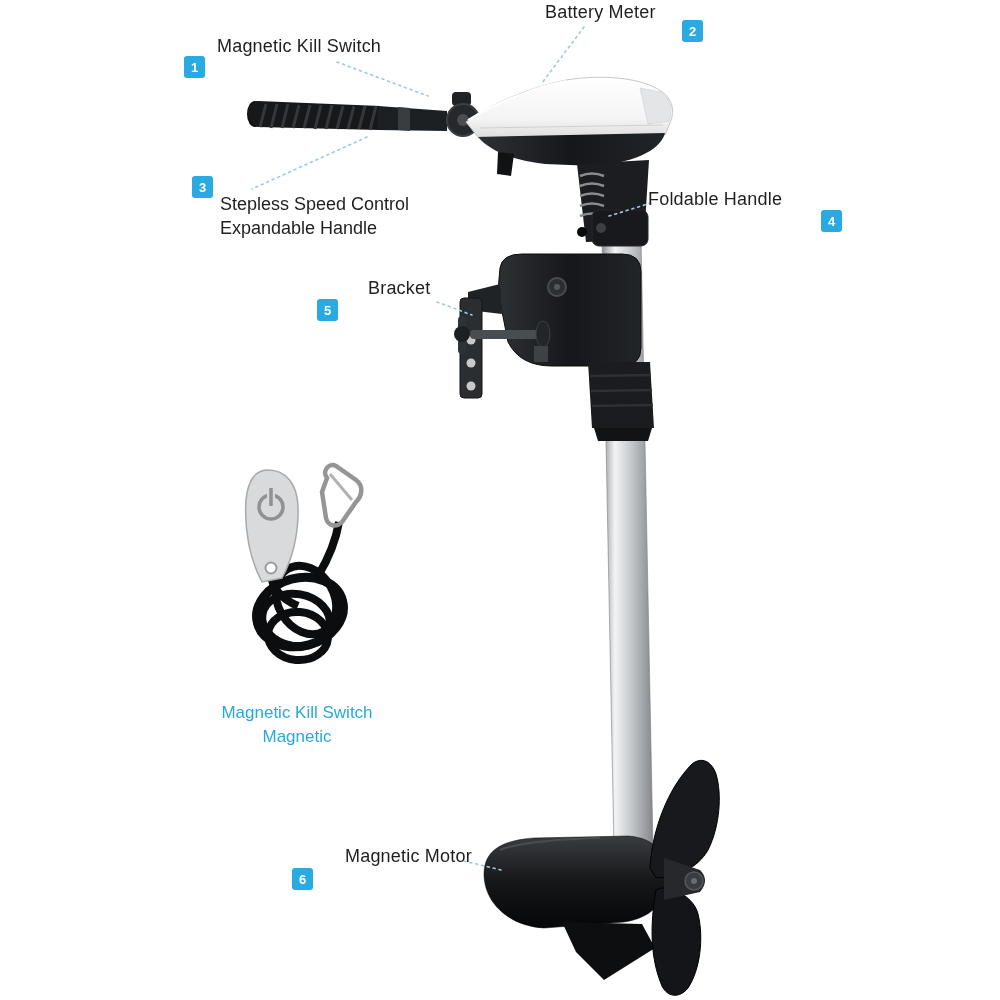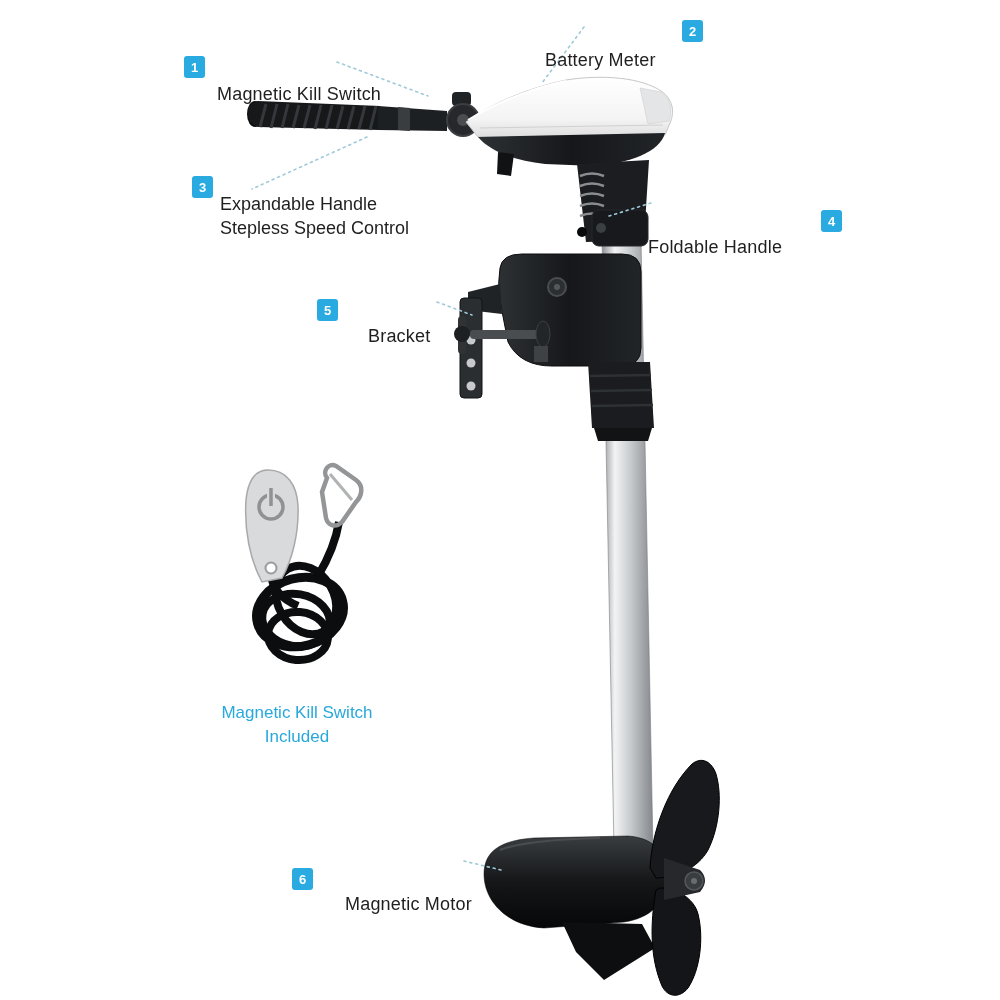--- a/index.html
+++ b/index.html
@@ -6,21 +6,21 @@
   html,body { width:1000px; height:1000px; background:#ffffff; font-family:"Liberation Sans",sans-serif; overflow:hidden; }
   .stage { position:relative; width:1000px; height:1000px; background:#ffffff; }
   .art { position:absolute; left:0; top:0; }
   .badge {
     position:absolute; width:21px; height:22px; background:var(--badge,#29abe2);
     color:#fff; font-size:13px; font-weight:bold; display:flex; align-items:center;
     justify-content:center; border-radius:3px;
   }
   .label {
     position:absolute; font-size:18px; color:var(--label,#1f1f1f);
-    white-space:nowrap; letter-spacing:0.2px;margin-top:48px;
+    white-space:nowrap; letter-spacing:0.2px;
   }
   .label-multi { position:absolute; font-size:18px; color:var(--label,#1f1f1f); line-height:24px; white-space:nowrap; }
   .inset-caption {
     position:absolute; left:197px; top:701px; width:200px; text-align:center;
     color:var(--cyan,#29a8dc); font-size:17px; line-height:24px;
   }
   .leader { stroke:var(--leader,#9ec9d9); stroke-width:1.6; stroke-dasharray:2 4; stroke-linecap:round; fill:none; }
 </style>
 </head>
 <body>
@@ -167,38 +167,38 @@
   </div>
 
   <div>
     <span class="label" style="left:545px; top:2px">Battery Meter</span>
     <span class="badge" style="left:682px; top:20px">2</span>
   </div>
 
   <div>
     <span class="badge" style="left:192px; top:176px">3</span>
     <div class="label-multi" style="left:220px; top:192px">
+      <div>Stepless Speed Control</div>
       <div>Expandable Handle</div>
-      <div>Stepless Speed Control</div>
     </div>
   </div>
 
   <div>
     <span class="label" style="left:648px; top:189px">Foldable Handle</span>
     <span class="badge" style="left:821px; top:210px">4</span>
   </div>
 
   <div>
     <span class="label" style="left:368px; top:278px">Bracket</span>
     <span class="badge" style="left:317px; top:299px">5</span>
   </div>
 
   <div>
     <span class="label" style="left:345px; top:846px">Magnetic Motor</span>
     <span class="badge" style="left:292px; top:868px">6</span>
   </div>
 
   <div class="inset-caption">
     <div>Magnetic Kill Switch</div>
-    <div>Included</div>
+    <div>Magnetic</div>
   </div>
 
 </div>
 
 </body></html>

